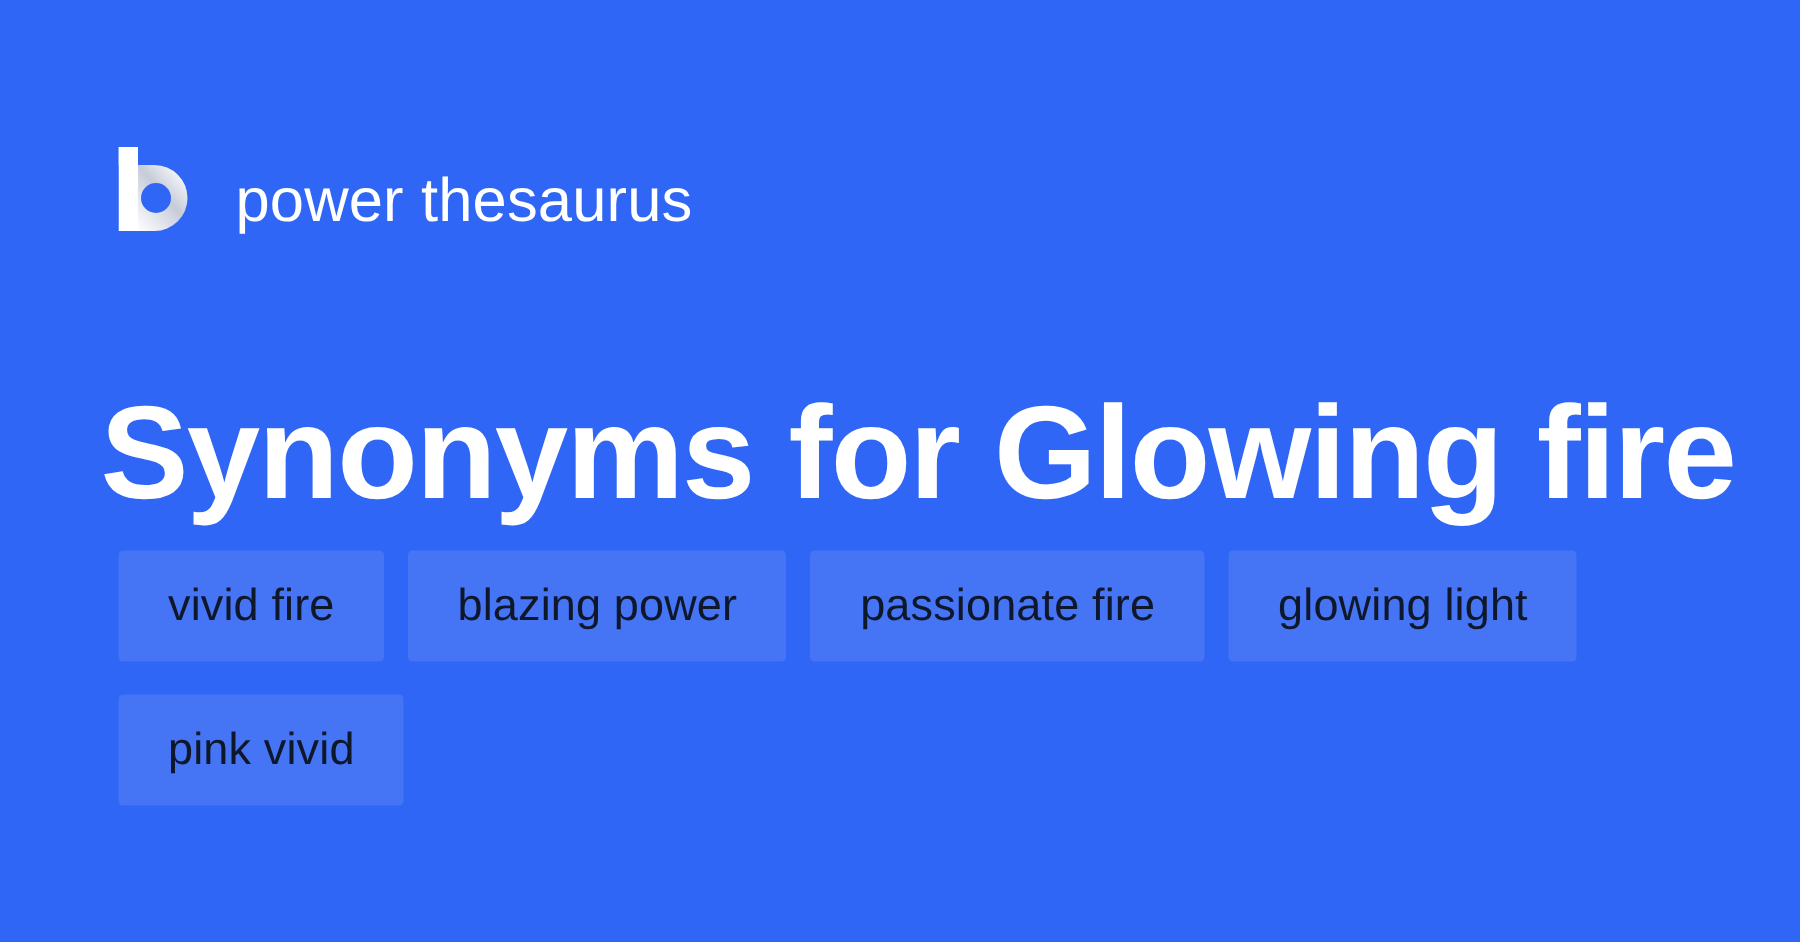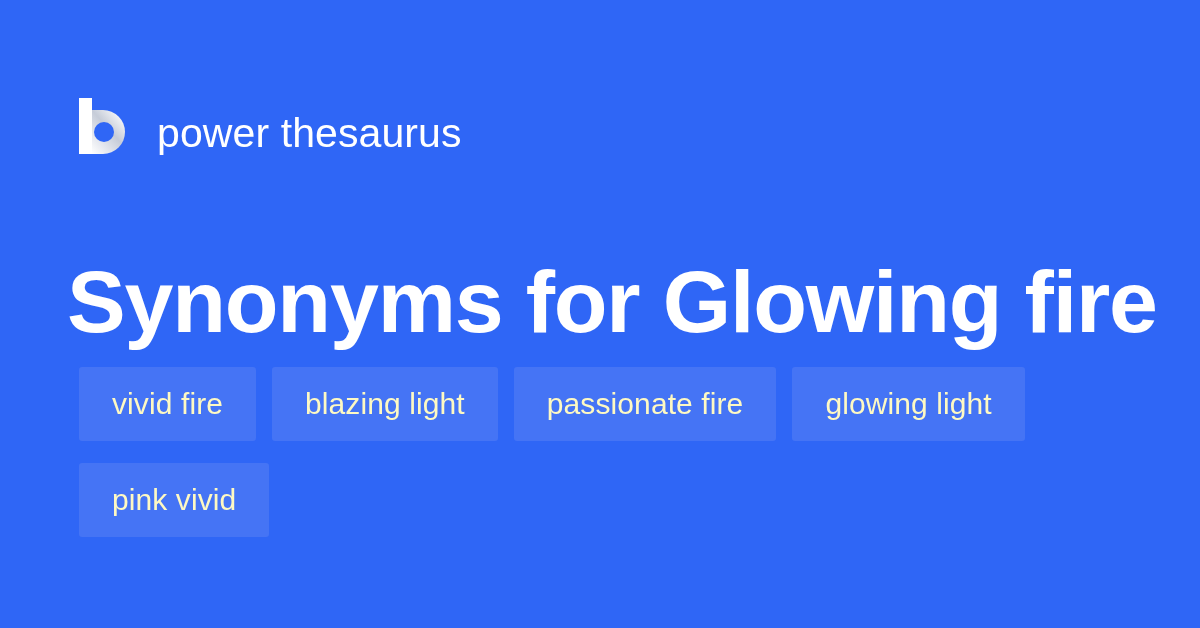--- a/index.html
+++ b/index.html
@@ -78,21 +78,21 @@
 
   .chip {
     height: 74px;
     box-sizing: border-box;
     padding: 0 33px;
     display: flex;
     align-items: center;
     justify-content: center;
     background: #4574f5;
     border-radius: 3px;
-    color: #fef9c3;
+    color: #0f172a;
     font-size: 30px;
     font-weight: 400;
     line-height: 1;
     letter-spacing: 0.1px;
     white-space: nowrap;
   }
 </style>
 </head>
 <body>
 
@@ -117,19 +117,19 @@
 
       <rect x="0" y="0" width="13" height="12" fill="#ffffff"></rect>
     </svg>
     <span class="brand-name">power thesaurus</span>
   </div>
 
   <h1 class="headline">Synonyms for Glowing fire</h1>
 
   <div class="chips">
     <div class="chip">vivid fire</div>
-    <div class="chip">blazing light</div>
+    <div class="chip">blazing power</div>
     <div class="chip">passionate fire</div>
     <div class="chip">glowing light</div>
     <div class="chip">pink vivid</div>
   </div>
 
 </div>
 
 </body></html>

